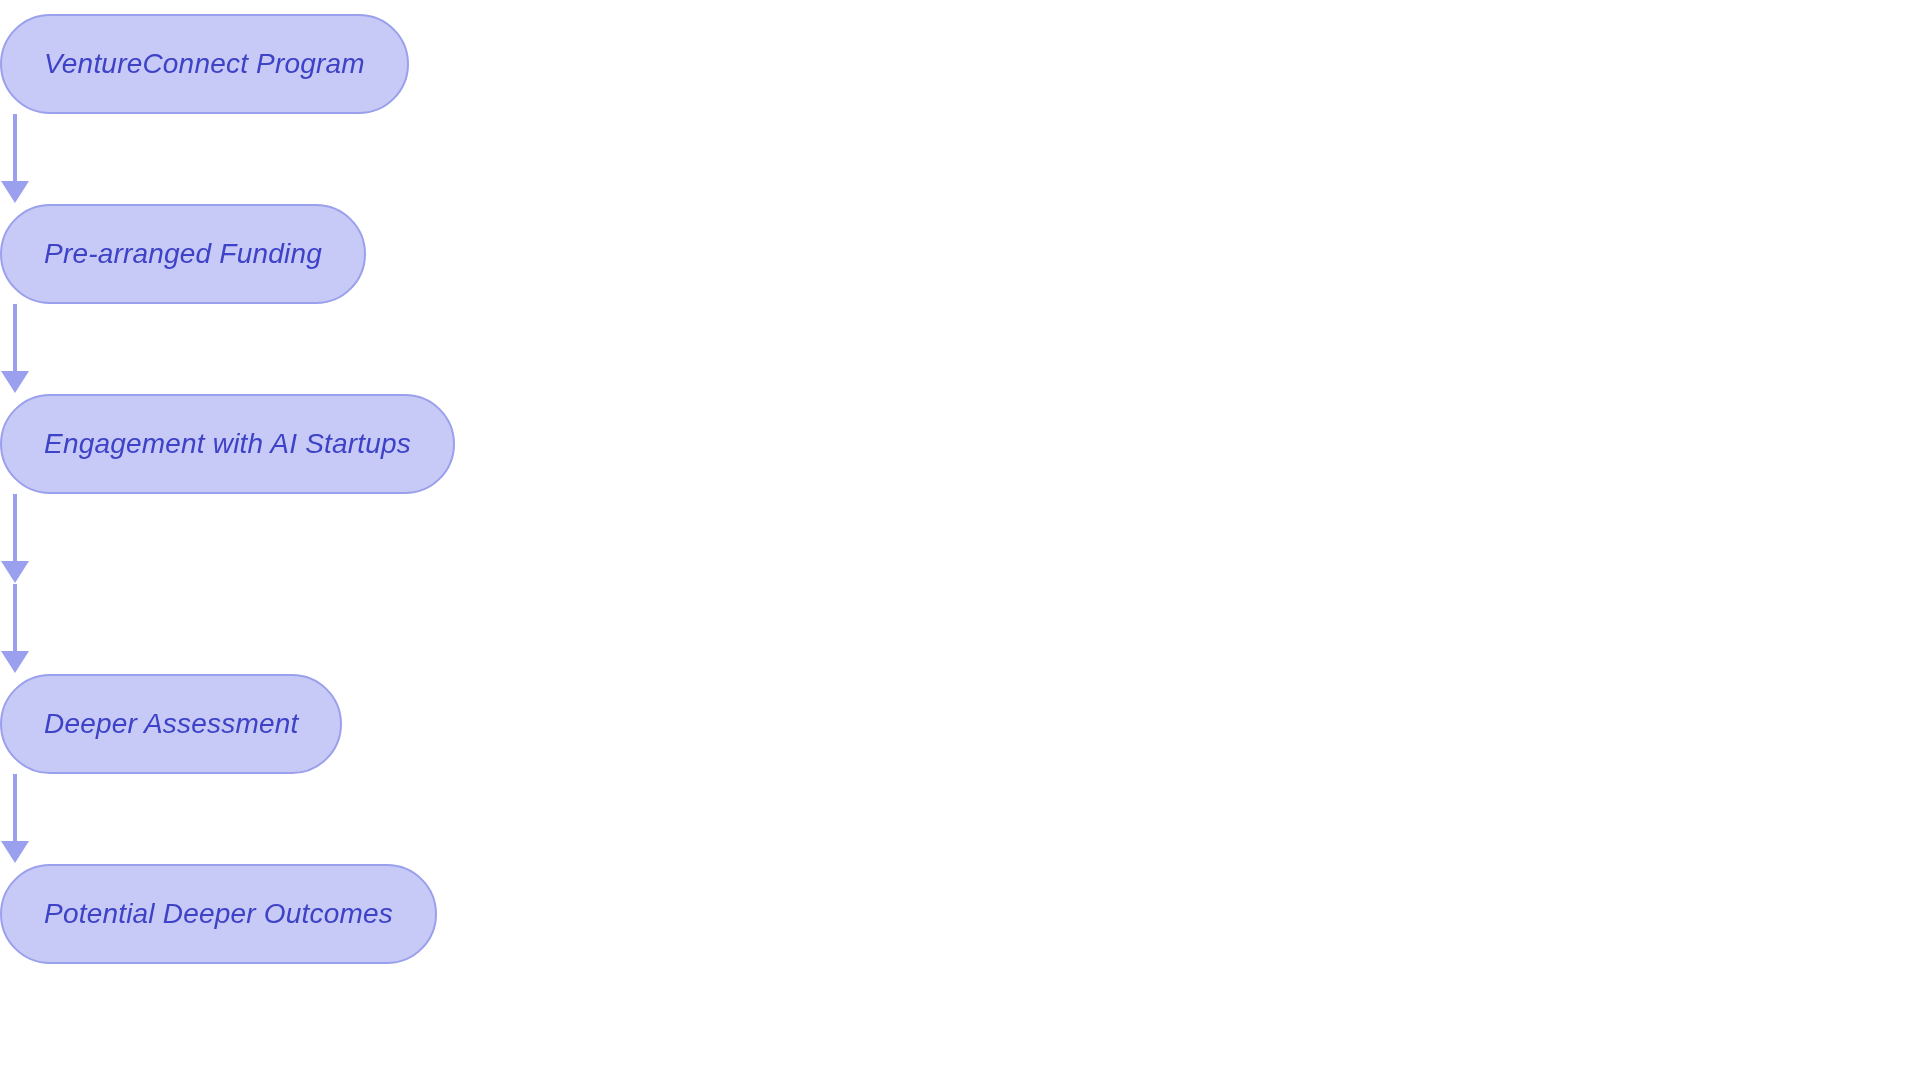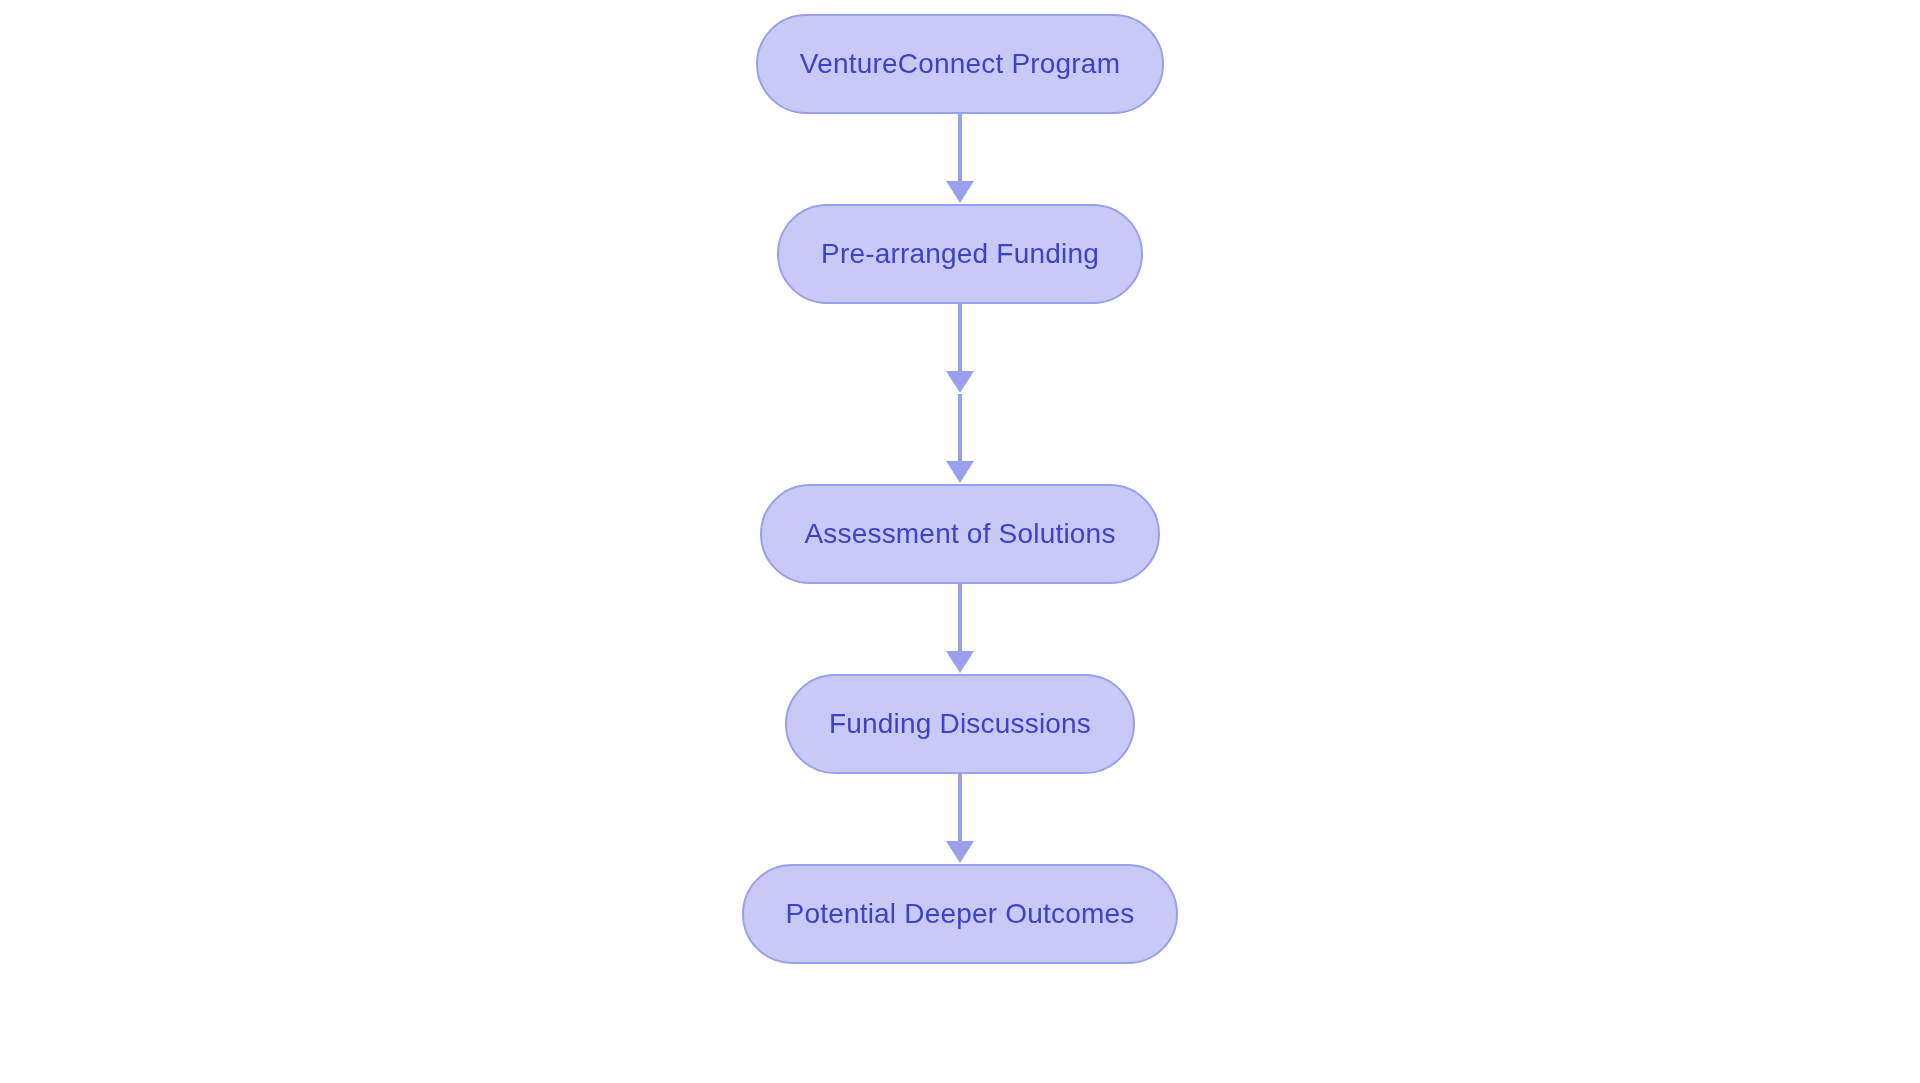--- a/index.html
+++ b/index.html
@@ -18,22 +18,23 @@
     font-family: "Liberation Sans", sans-serif;
   }
   .flowchart {
     position: absolute;
     left: 0;
     top: 0;
     width: 1920px;
     height: 1083px;
     display: flex;
     flex-direction: column;
-    align-items: center;
+    align-items: flex-start;
     padding-top: 14px;
+    font-style: italic;
   }
   .node {
     height: 100px;
     min-width: 290px;
     padding: 0 42px;
     display: flex;
     align-items: center;
     justify-content: center;
     background: var(--node-fill);
     border: 2px solid var(--node-border);
@@ -83,37 +84,37 @@
 
   <div class="node">
     <span>Pre-arranged Funding</span>
   </div>
 
   <div class="connector">
     <div class="shaft"></div>
     <div class="head"></div>
   </div>
 
+  <div class="node">
+    <span>Engagement with AI Startups</span>
+  </div>
+
+  <div class="connector">
+    <div class="shaft"></div>
+    <div class="head"></div>
+  </div>
+
 
   <div class="connector">
     <div class="shaft"></div>
     <div class="head"></div>
   </div>
 
   <div class="node">
-    <span>Assessment of Solutions</span>
-  </div>
-
-  <div class="connector">
-    <div class="shaft"></div>
-    <div class="head"></div>
-  </div>
-
-  <div class="node">
-    <span>Funding Discussions</span>
+    <span>Deeper Assessment</span>
   </div>
 
   <div class="connector">
     <div class="shaft"></div>
     <div class="head"></div>
   </div>
 
   <div class="node">
     <span>Potential Deeper Outcomes</span>
   </div>

